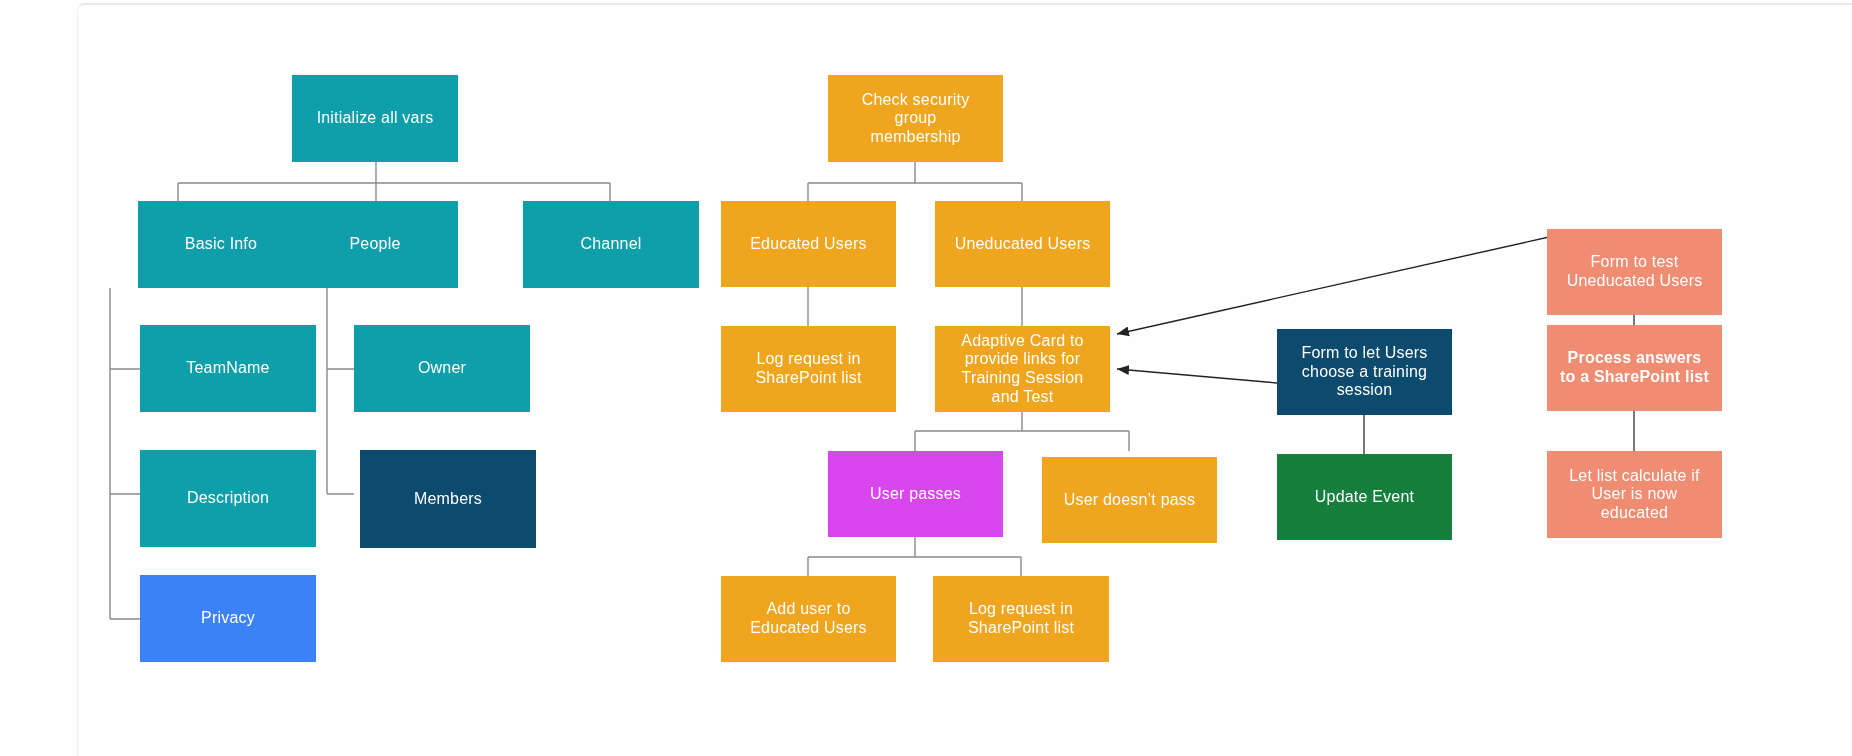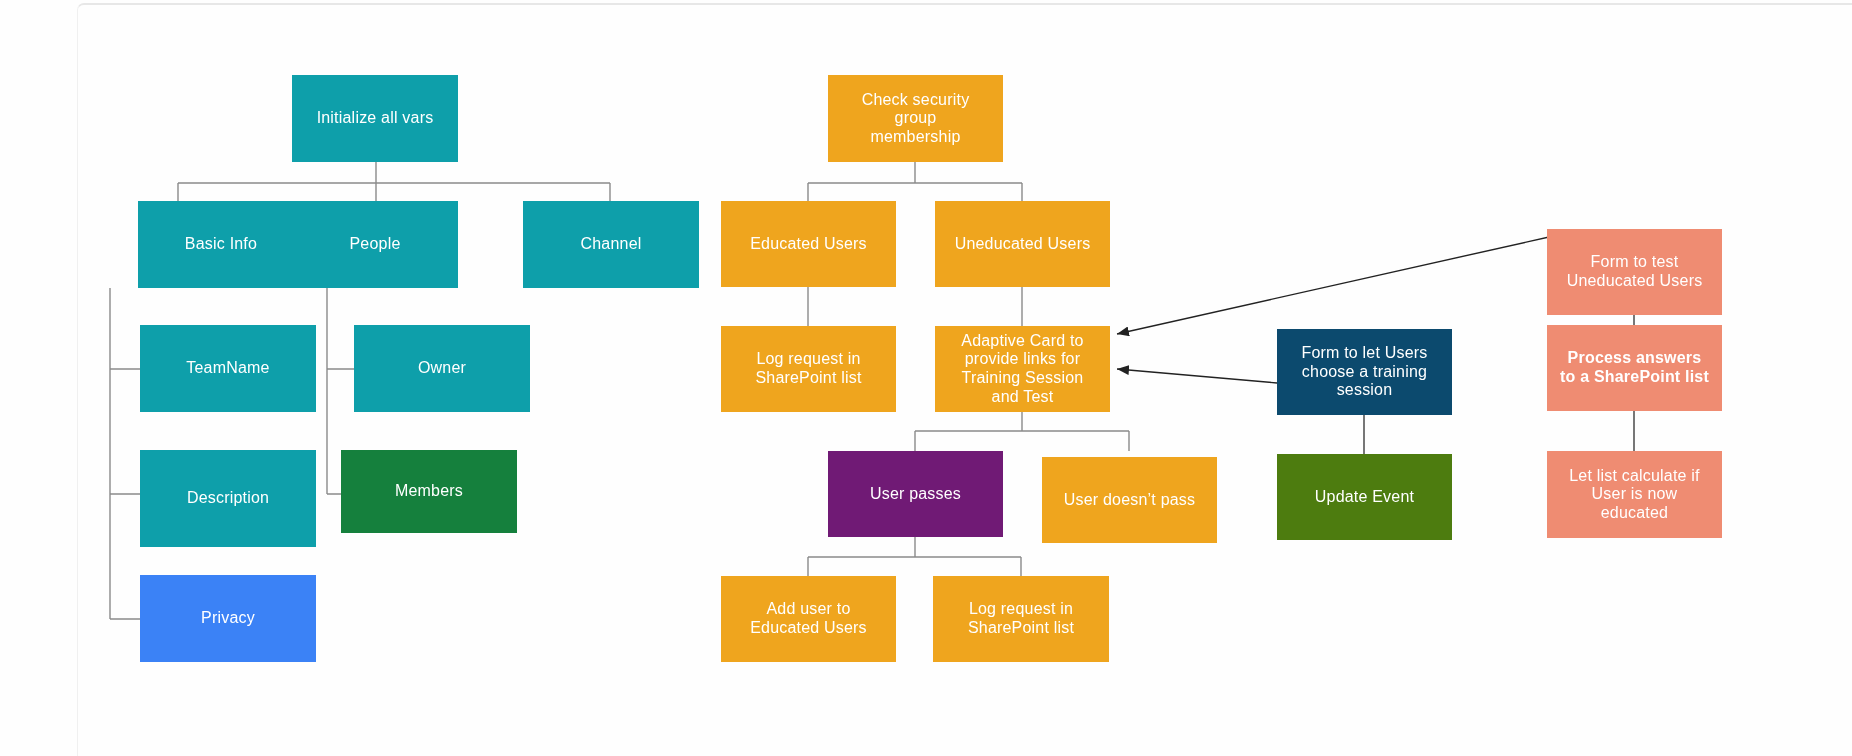--- a/index.html
+++ b/index.html
@@ -67,57 +67,57 @@
   <div class="node" style="left: 292px; top: 201px; width: 166px; height: 87px; background-color: rgb(14, 159, 170);">
     <span>People</span></div>
   <div class="node" style="left: 523px; top: 201px; width: 176px; height: 87px; background-color: rgb(14, 159, 170);">
     <span>Channel</span></div>
   <div class="node" style="left: 140px; top: 325px; width: 176px; height: 87px; background-color: rgb(14, 159, 170);">
     <span>TeamName</span></div>
   <div class="node" style="left: 354px; top: 325px; width: 176px; height: 87px; background-color: rgb(14, 159, 170);">
     <span>Owner</span></div>
   <div class="node" style="left: 140px; top: 450px; width: 176px; height: 97px; background-color: rgb(14, 159, 170);">
     <span>Description</span></div>
-  <div class="node" style="left: 341px; top: 450px; width: 176px; height: 83px; background-color: #15803d;">
+  <div class="node" style="left: 360px; top: 450px; width: 176px; height: 98px; background-color: #0c4a6e;">
     <span>Members</span></div>
   <div class="node" style="left: 140px; top: 575px; width: 176px; height: 87px; background-color: #3b82f6;">
     <span>Privacy</span></div>
 
   <div class="node" style="left: 828px; top: 75px; width: 175px; height: 87px; background-color: rgb(239, 165, 30);">
     <span>Check security
 group
 membership</span></div>
   <div class="node" style="left: 721px; top: 201px; width: 175px; height: 86px; background-color: rgb(239, 165, 30);">
     <span>Educated Users</span></div>
   <div class="node" style="left: 935px; top: 201px; width: 175px; height: 86px; background-color: rgb(239, 165, 30);">
     <span>Uneducated Users</span></div>
   <div class="node" style="left: 721px; top: 326px; width: 175px; height: 86px; background-color: rgb(239, 165, 30);">
     <span>Log request in
 SharePoint list</span></div>
   <div class="node" style="left: 935px; top: 326px; width: 175px; height: 86px; background-color: rgb(239, 165, 30);">
     <span>Adaptive Card to
 provide links for
 Training Session
 and Test</span></div>
-  <div class="node" style="left: 828px; top: 451px; width: 175px; height: 86px; background-color: #701a75;">
+  <div class="node" style="left: 828px; top: 451px; width: 175px; height: 86px; background-color: #d946ef;">
     <span>User passes</span></div>
   <div class="node" style="left: 1042px; top: 451px; width: 175px; height: 86px; background-color: rgb(239, 165, 30); margin-top: 6px;">
     <span>User doesn’t pass</span></div>
   <div class="node" style="left: 721px; top: 576px; width: 175px; height: 86px; background-color: rgb(239, 165, 30);">
     <span>Add user to
 Educated Users</span></div>
   <div class="node" style="left: 933px; top: 576px; width: 176px; height: 86px; background-color: rgb(239, 165, 30);">
     <span>Log request in
 SharePoint list</span></div>
 
   <div class="node" style="left: 1277px; top: 329px; width: 175px; height: 86px; background-color: #0c4a6e;">
     <span>Form to let Users
 choose a training
 session</span></div>
-  <div class="node" style="left: 1277px; top: 454px; width: 175px; height: 86px; background-color: #4d7c0f;">
+  <div class="node" style="left: 1277px; top: 454px; width: 175px; height: 86px; background-color: #15803d;">
     <span>Update Event</span></div>
 
   <div class="node" style="left: 1547px; top: 201px; width: 175px; height: 86px; background-color: rgb(239, 140, 114); margin-top: 28px;">
     <span>Form to test
 Uneducated Users</span></div>
   <div class="node" style="left: 1547px; top: 325px; width: 175px; height: 86px; background-color: rgb(239, 140, 114); font-weight: bold;">
     <span>Process answers
 to a SharePoint list</span></div>
   <div class="node" style="left: 1547px; top: 451px; width: 175px; height: 87px; background-color: rgb(239, 140, 114);">
     <span>Let list calculate if

